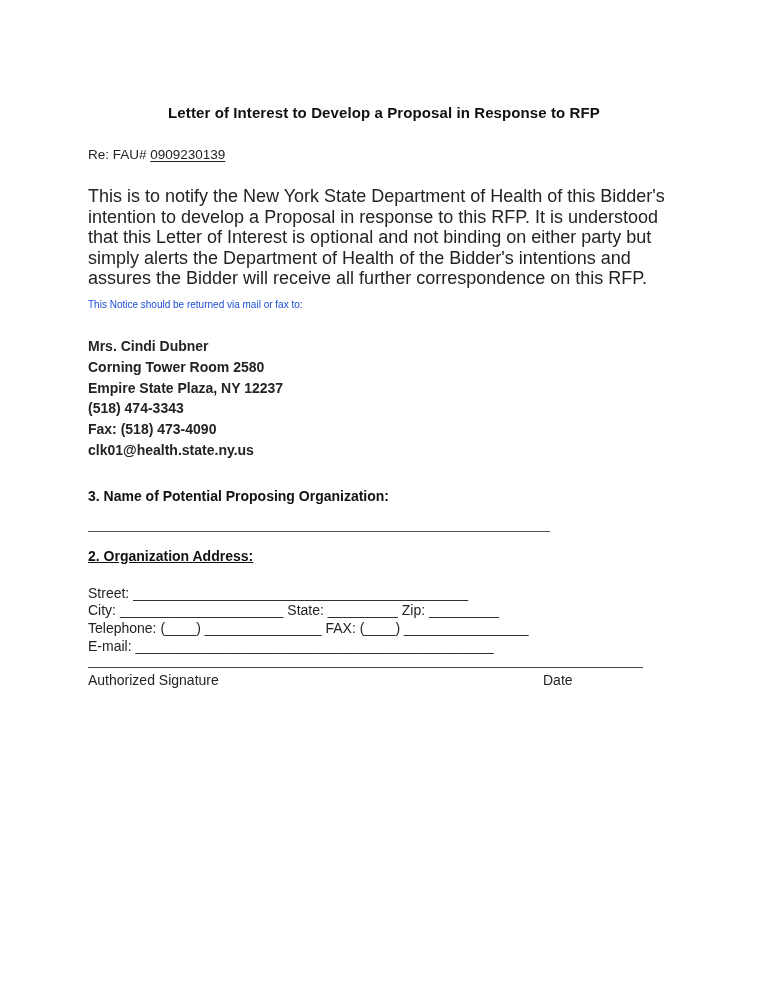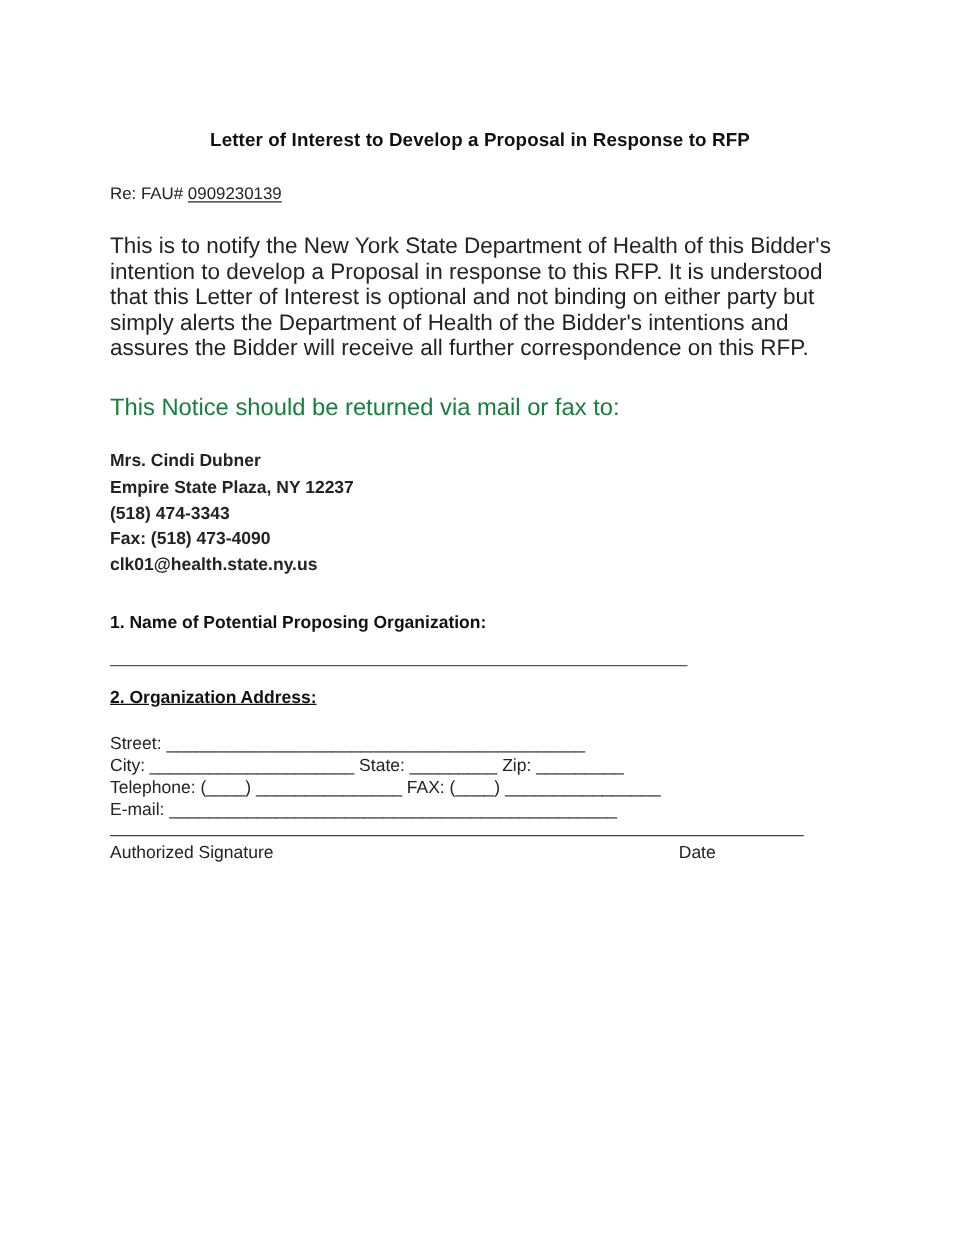--- a/index.html
+++ b/index.html
@@ -49,24 +49,24 @@
     text-underline-offset: 2px;
   }
   .body-para {
     font-size: 18px;
     line-height: 20.5px;
     margin-top: 24px;
     color: #232323;
     text-align: left;
   }
   .notice-line {
-    font-size: 19px;
+    font-size: 10px;
     line-height: 20.5px;
-    margin-top: 28px;
-    color: #15803d;
+    margin-top: 6px;
+    color: #1d4ed8;
   }
   .address-block {
     font-size: 14px;
     line-height: 20.8px;
     margin-top: 21px;
     color: #232323;
   }
   .address-block div {
     white-space: pre;
     font-weight: bold;
@@ -132,27 +132,28 @@
       <span>Re: FAU#</span>
       <span class="re-number">0909230139</span>
     </div>
 
     <div class="body-para">This is to notify the New York State Department of Health of this Bidder's intention to develop a Proposal in response to this RFP. It is understood that this Letter of Interest is optional and not binding on either party but simply alerts the Department of Health of the Bidder's intentions and assures the Bidder will receive all further correspondence on this RFP.</div>
 
     <div class="notice-line">This Notice should be returned via mail or fax to:</div>
 
     <div class="address-block">
       <div>Mrs. Cindi Dubner</div>
+      <div>Corning Tower Room 2580</div>
       <div>Empire State Plaza, NY 12237</div>
       <div>(518) 474-3343</div>
       <div>Fax: (518) 473-4090</div>
       <div>clk01@health.state.ny.us</div>
     </div>
 
-    <div class="section-heading heading-1">1. Name of Potential Proposing Organization:</div>
+    <div class="section-heading heading-1">3. Name of Potential Proposing Organization:</div>
 
     <div class="blank-rule"></div>
 
     <div class="section-heading heading-2">2. Organization Address:</div>
 
     <div class="form-block">
       <div>Street: ___________________________________________</div>
       <div>City: _____________________ State: _________ Zip: _________</div>
       <div>Telephone: (____) _______________ FAX: (____) ________________</div>
       <div>E-mail: ______________________________________________</div>

